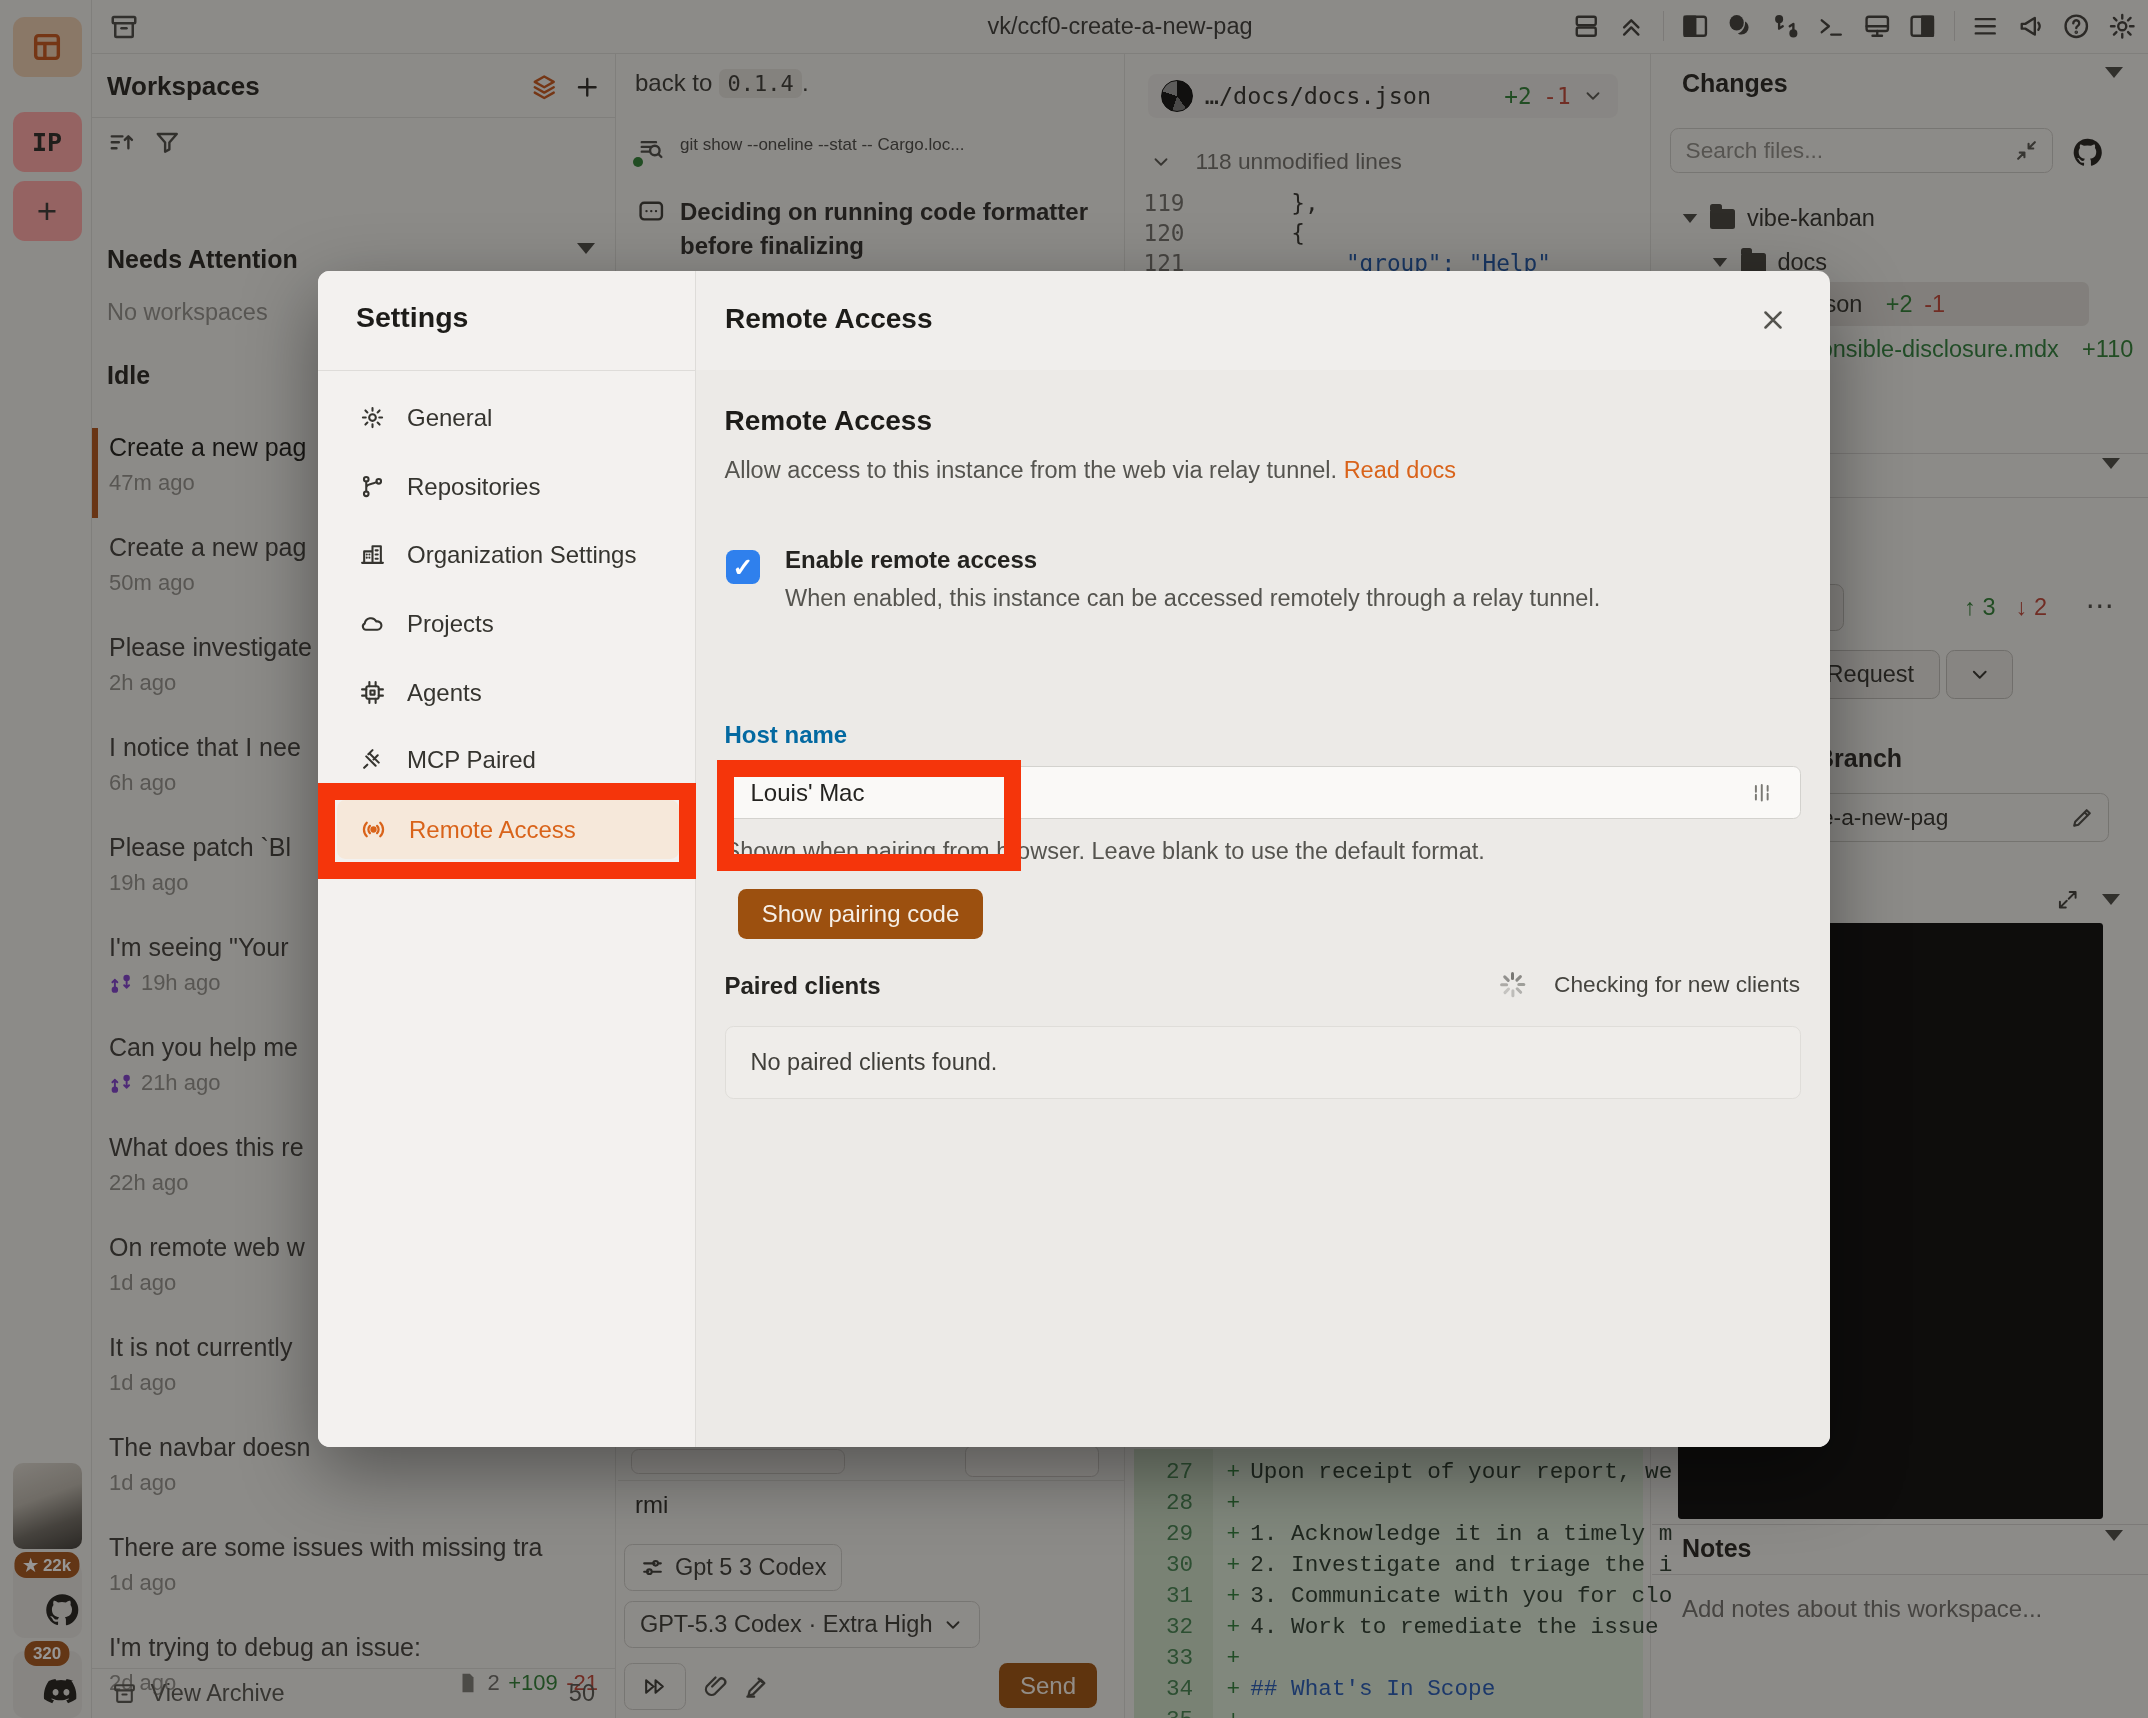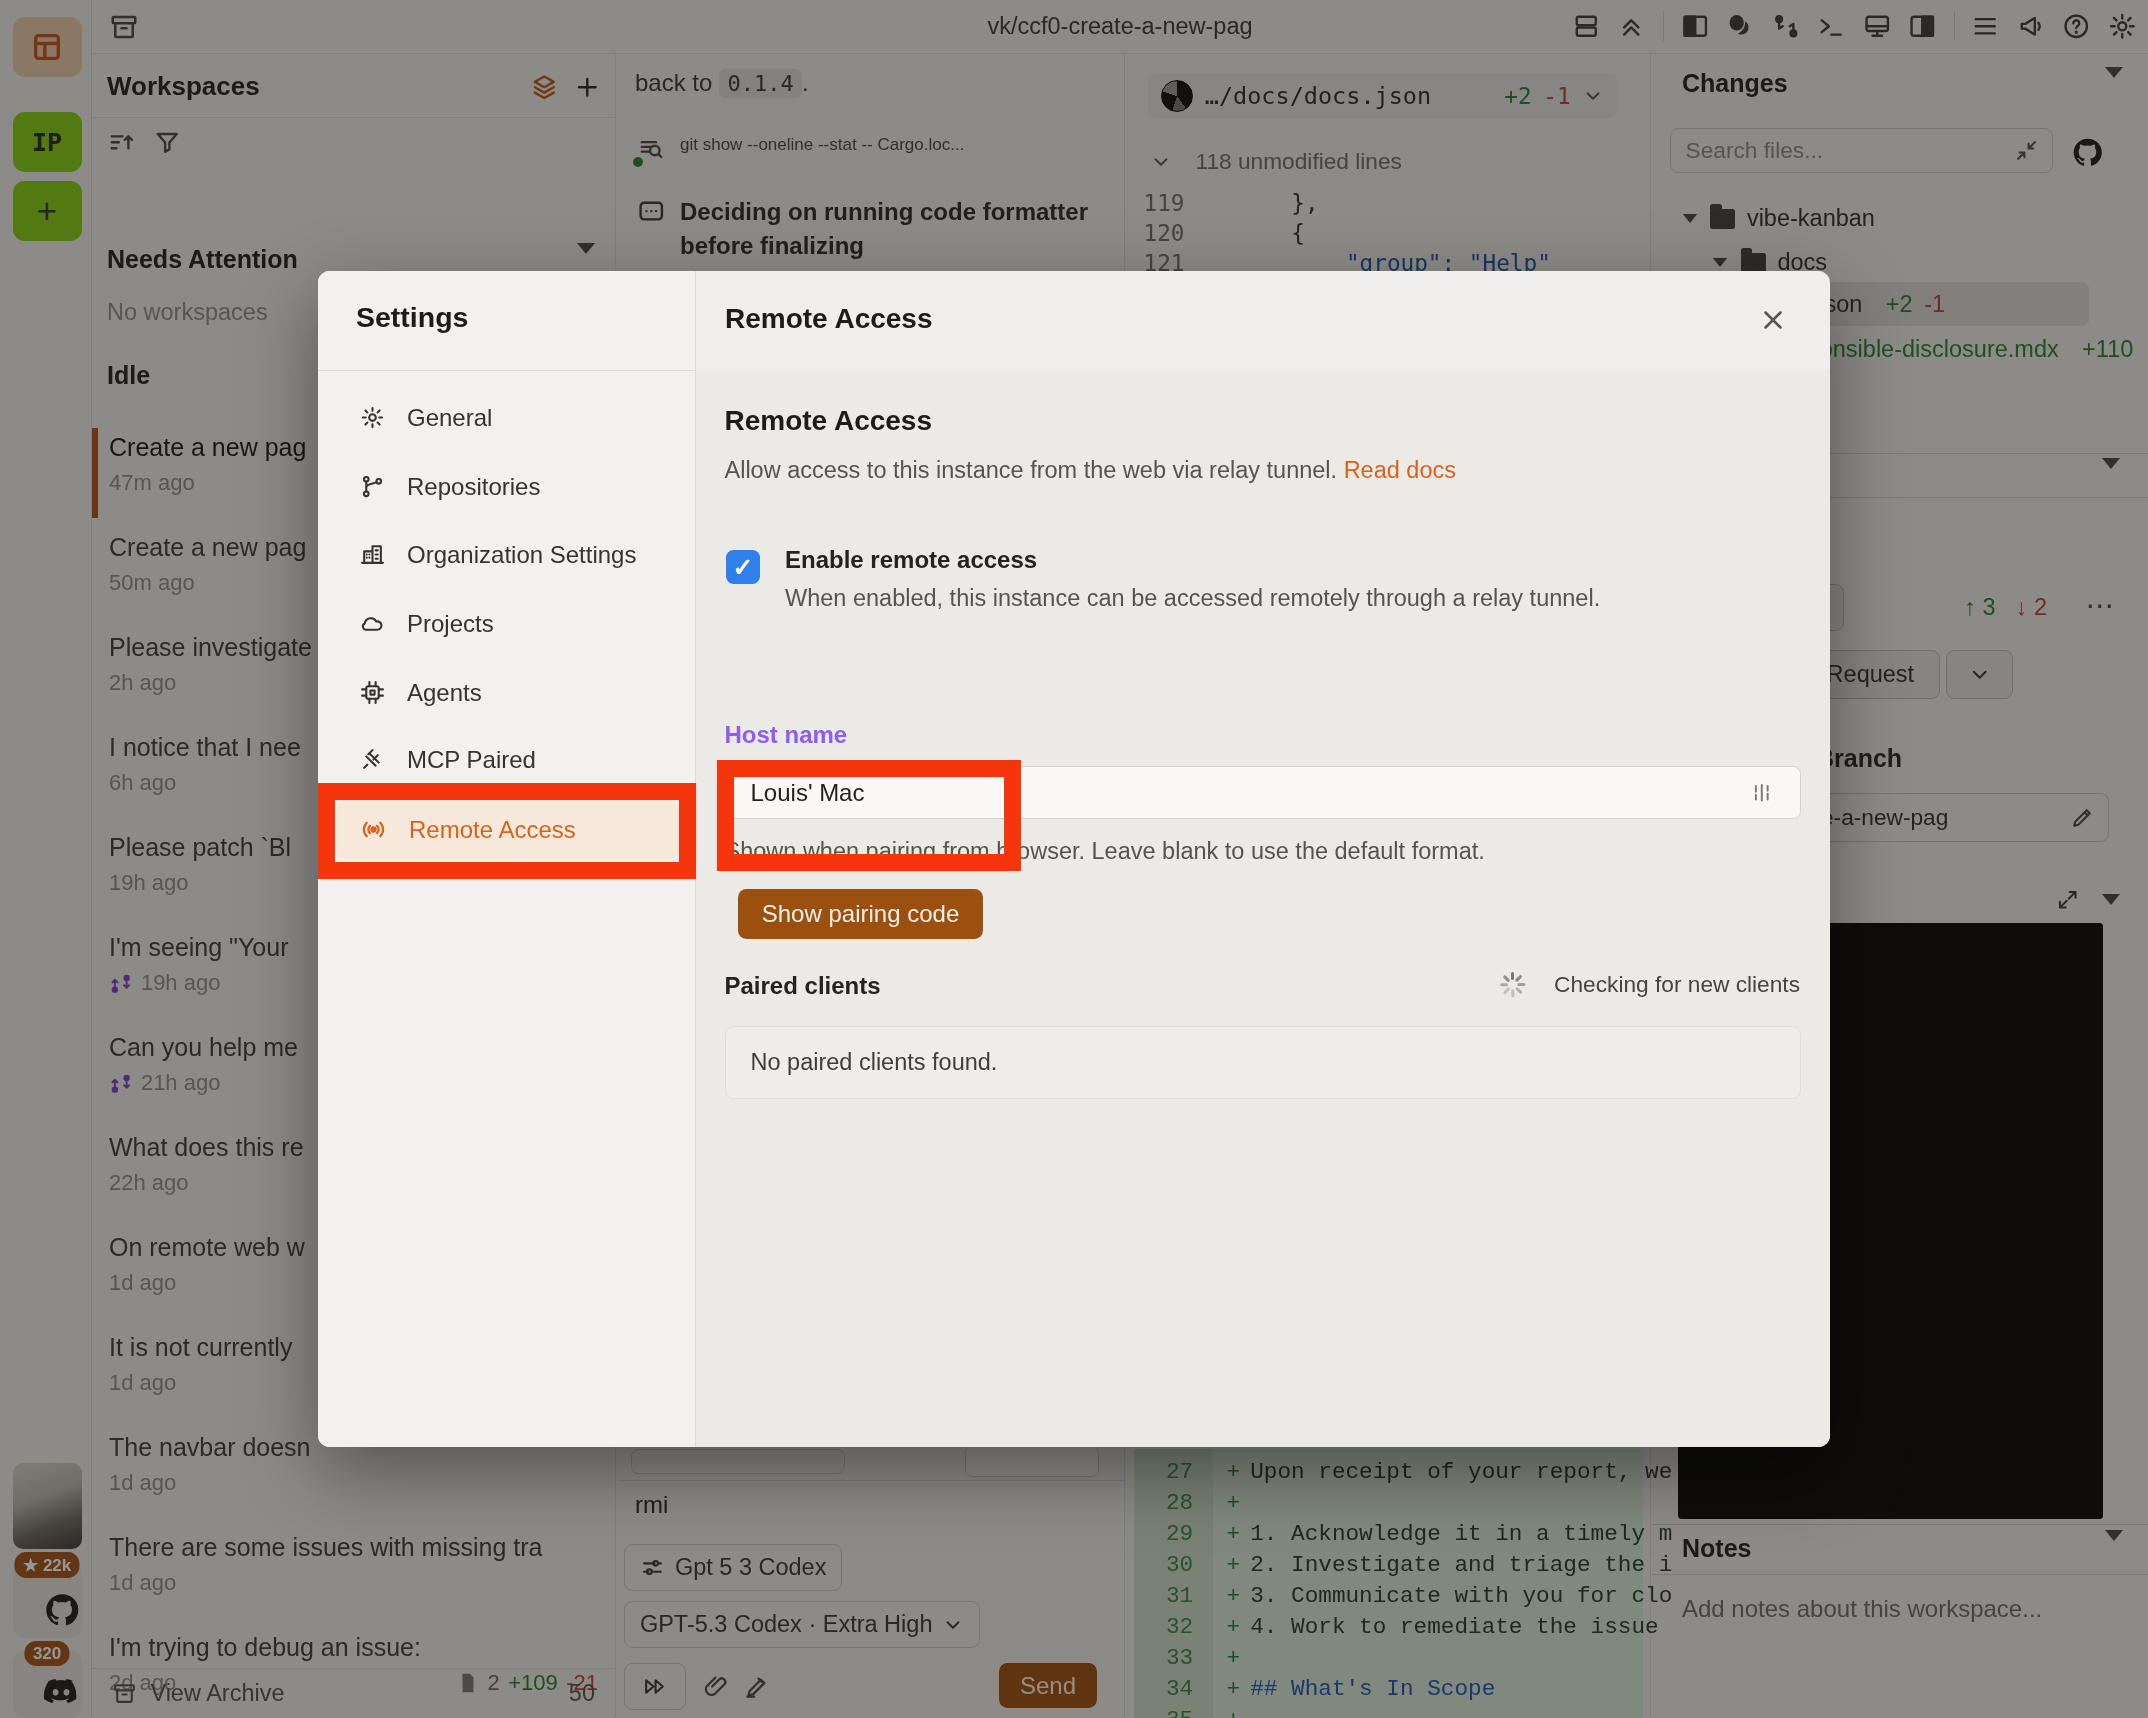--- a/index.html
+++ b/index.html
@@ -12,21 +12,21 @@
 
   
   .topbar { position:absolute; left:92px; top:0; right:0; height:54px; border-bottom:0.8px solid #d7d6d2; }
   .topbar-title { position:absolute; left:50%; top:13.4px; transform:translateX(-50%); font-size:23.5px; color:#3c3b38; font-weight:500; }
   .tb-left { position:absolute; left:17px; top:11.7px; color:#4a4946; }
   .tb-icons { position:absolute; right:11.7px; top:11px; display:flex; align-items:center; gap:17px; color:#3f3e3a; }
   .tb-sep { width:0.8px; height:30px; background:#cfcecb; }
 
   
   .rail { position:absolute; left:0; top:0; width:92px; height:1718px; border-right:0.8px solid #d7d6d2; }
-  .rail-btn { position:absolute; left:12.6px; width:69px; height:60px; border-radius:11.7px; background:#84cc16; display:flex; align-items:center; justify-content:center; }
+  .rail-btn { position:absolute; left:12.6px; width:69px; height:60px; border-radius:11.7px; background:#fca5a5; display:flex; align-items:center; justify-content:center; }
   .rail-btn.active { background:#e8c9ae; color:#c2541c; }
   .rail-ip { font-family:"DejaVu Sans Mono", monospace; font-weight:bold; font-size:25px; color:#2b2a27; }
   .rail-plus { font-size:35px; color:#393834; font-weight:300; line-height:0; }
   .avatar { position:absolute; left:12.6px; top:1463px; width:69px; height:86px; border-radius:10px;
             background:linear-gradient(160deg,#d8d4cd 0%,#b9b4ab 40%,#6e6a63 70%,#3f3c38 100%); }
   .badge { position:absolute; left:50%; transform:translateX(-50%); top:-10px; background:#a3541c; color:#fff;
            font-size:17px; font-weight:bold; padding:2.5px 8.4px; border-radius:11.7px; white-space:nowrap; z-index:2; }
   .social-btn { position:absolute; left:12.6px; width:69px; height:72px; border-radius:11.7px; background:#e3e1de;
                 display:flex; align-items:flex-end; justify-content:flex-end; padding-bottom:8.4px; }
 
@@ -714,21 +714,21 @@
     <div class="m-content">
       <div class="abs m-sec-title" style="left:28.5px; top:35px">Remote Access</div>
       <div class="abs m-body" style="left:28.5px; top:87px">
         <span>Allow access to this instance from the web via relay tunnel.</span>
         <span class="link">Read docs</span>
       </div>
       <div class="abs checkbox" style="left:30px; top:180px">✓</div>
       <div class="abs" style="left:89px; top:176px; font-size:24px; font-weight:bold; color:#242320">Enable remote access</div>
       <div class="abs m-body" style="left:89px; top:215px">When enabled, this instance can be accessed remotely through a relay tunnel.</div>
 
-      <div class="abs" style="left:28.5px; top:351px; font-size:24px; font-weight:bold; color:#8b5cf6">Host name</div>
+      <div class="abs" style="left:28.5px; top:351px; font-size:24px; font-weight:bold; color:#0369a1">Host name</div>
       <div class="host-input">
         <span>Louis' Mac</span>
         <span style="margin-left:auto; color:#7a7974">
             <svg class="ico" width="23.5" height="23.5" viewBox="0 0 24 24">
               <path d="M5 5v6M5 14v5M11 4v16M17 5v5M17 13v6"></path>
             </svg>
           </span>
       </div>
       <div class="abs m-body" style="left:28.5px; top:468px">Shown when pairing from browser. Leave blank to use the default format.</div>
 

